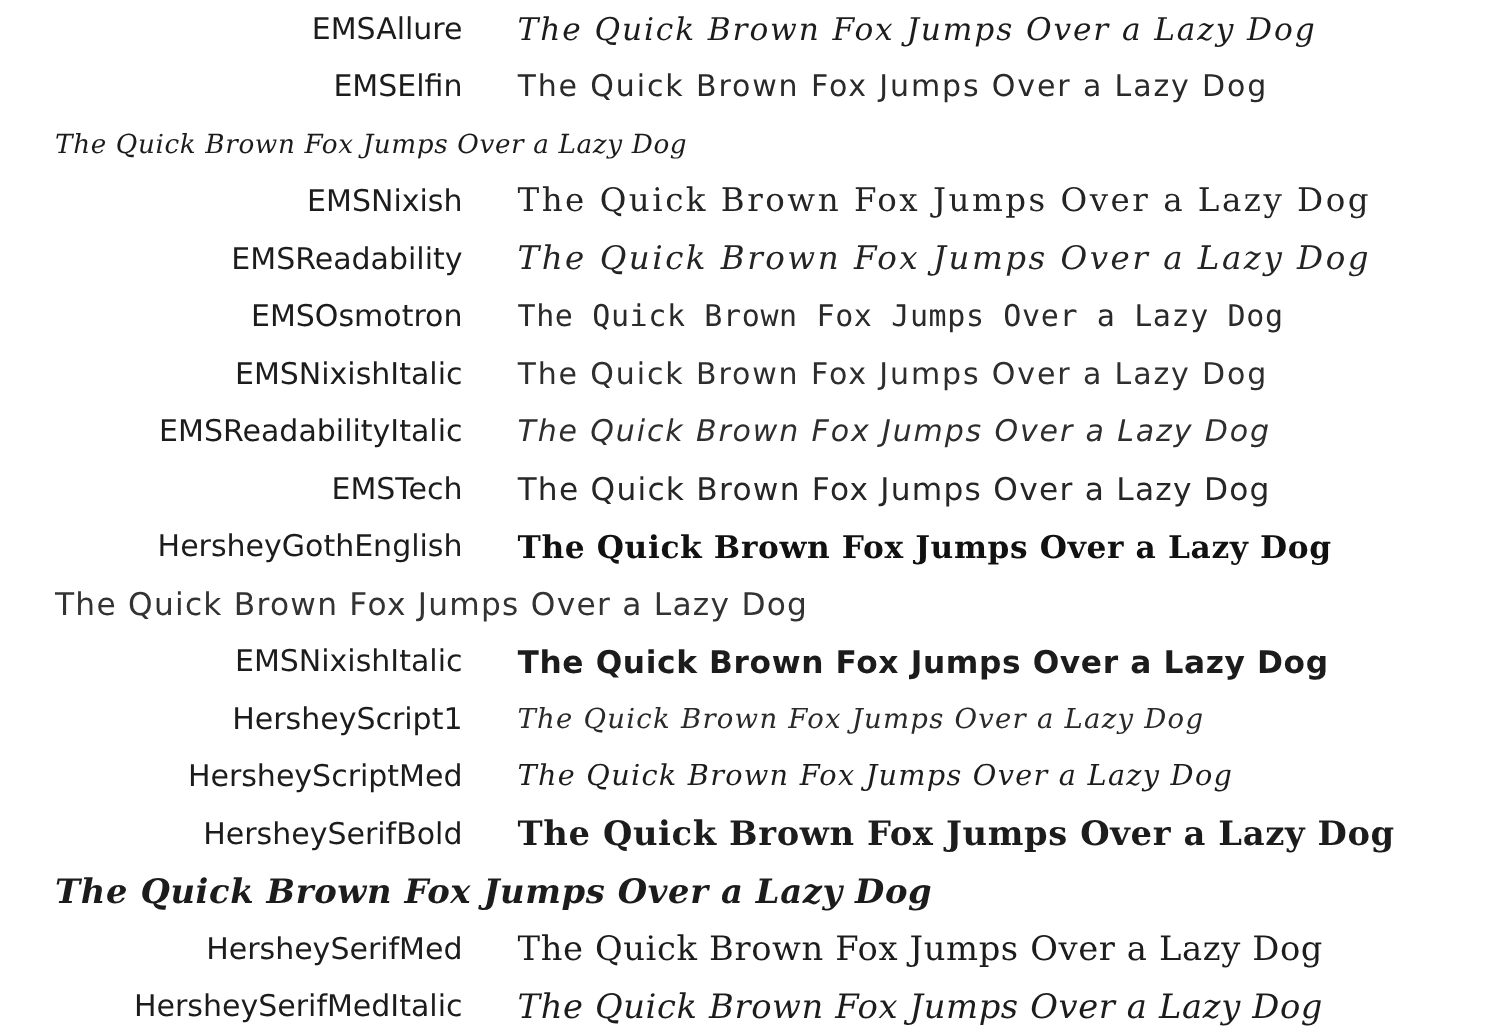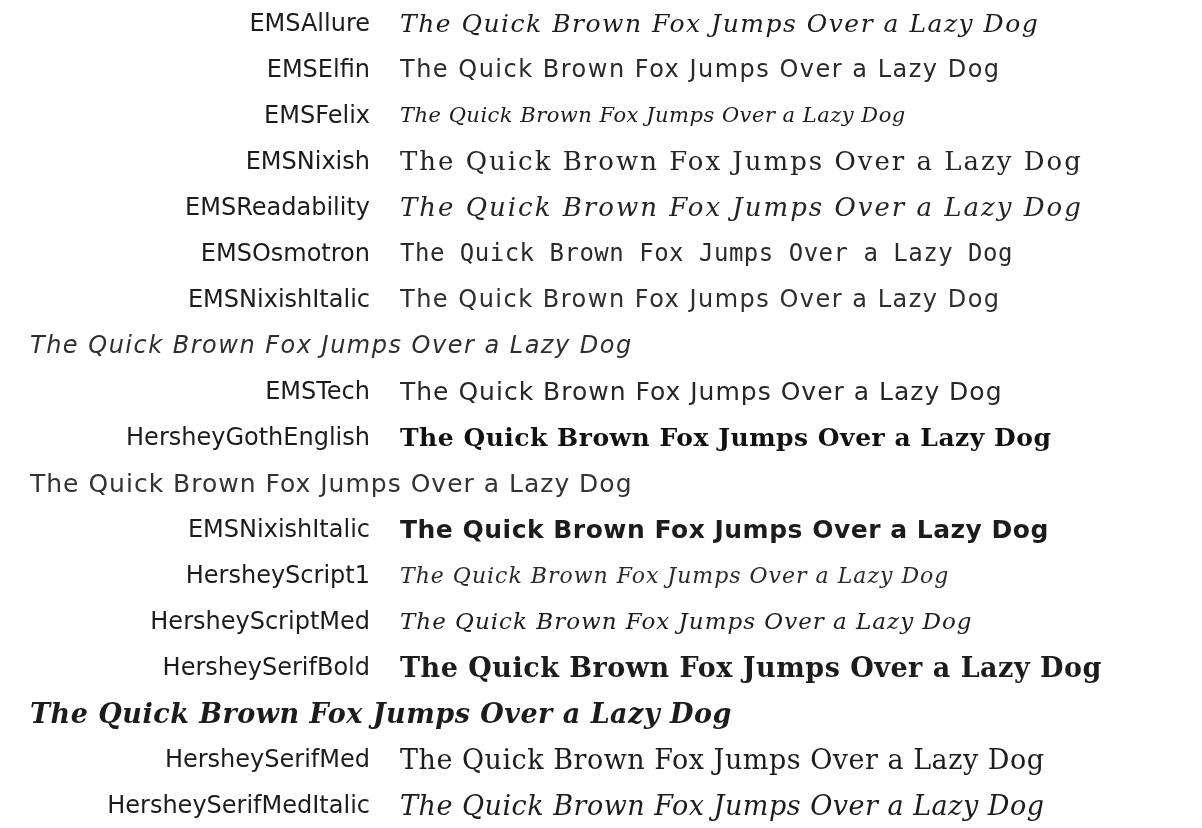--- a/index.html
+++ b/index.html
@@ -27,21 +27,21 @@
   .label {
     width: 370px;
     flex: 0 0 370px;
     text-align: right;
     font-family: "DejaVu Sans", "Liberation Sans", sans-serif;
     font-size: 24px;
     color: #1c1c1c;
     letter-spacing: 0px;
   }
   .sample {
-    margin-left: 30px;
+    margin-left: 44px;
     color: #1c1c1c;
     flex: 1 1 auto;
     overflow: hidden;
   }
 
   
   .s-allure            { font-family: "DejaVu Serif", serif; font-style: italic; font-size: 25px; letter-spacing: 1.5px; }
   .s-elfin             { font-family: "DejaVu Sans", sans-serif; font-size: 24px; letter-spacing: 1.5px; color: #2a2a2a; }
   .s-felix             { font-family: "DejaVu Serif", serif; font-style: italic; font-size: 21px; letter-spacing: 0.5px; }
   .s-nixish            { font-family: "DejaVu Serif", serif; font-size: 26px; letter-spacing: 2px; color: #242424; }
@@ -68,21 +68,20 @@
     <div class="label">EMSAllure</div>
     <div class="sample s-allure">The Quick Brown Fox Jumps Over a Lazy Dog</div>
   </div>
 
   <div class="row">
     <div class="label">EMSElfin</div>
     <div class="sample s-elfin">The Quick Brown Fox Jumps Over a Lazy Dog</div>
   </div>
 
   <div class="row">
-    <div class="label">EMSFelix</div>
     <div class="sample s-felix">The Quick Brown Fox Jumps Over a Lazy Dog</div>
   </div>
 
   <div class="row">
     <div class="label">EMSNixish</div>
     <div class="sample s-nixish">The Quick Brown Fox Jumps Over a Lazy Dog</div>
   </div>
 
   <div class="row">
     <div class="label">EMSReadability</div>
@@ -93,20 +92,21 @@
     <div class="label">EMSOsmotron</div>
     <div class="sample s-osmotron">The Quick Brown Fox Jumps Over a Lazy Dog</div>
   </div>
 
   <div class="row">
     <div class="label">EMSNixishItalic</div>
     <div class="sample s-readability">The Quick Brown Fox Jumps Over a Lazy Dog</div>
   </div>
 
   <div class="row">
+    <div class="label">EMSReadabilityItalic</div>
     <div class="sample s-readability-italic">The Quick Brown Fox Jumps Over a Lazy Dog</div>
   </div>
 
   <div class="row">
     <div class="label">EMSTech</div>
     <div class="sample s-tech">The Quick Brown Fox Jumps Over a Lazy Dog</div>
   </div>
 
   <div class="row">
     <div class="label">HersheyGothEnglish</div>

